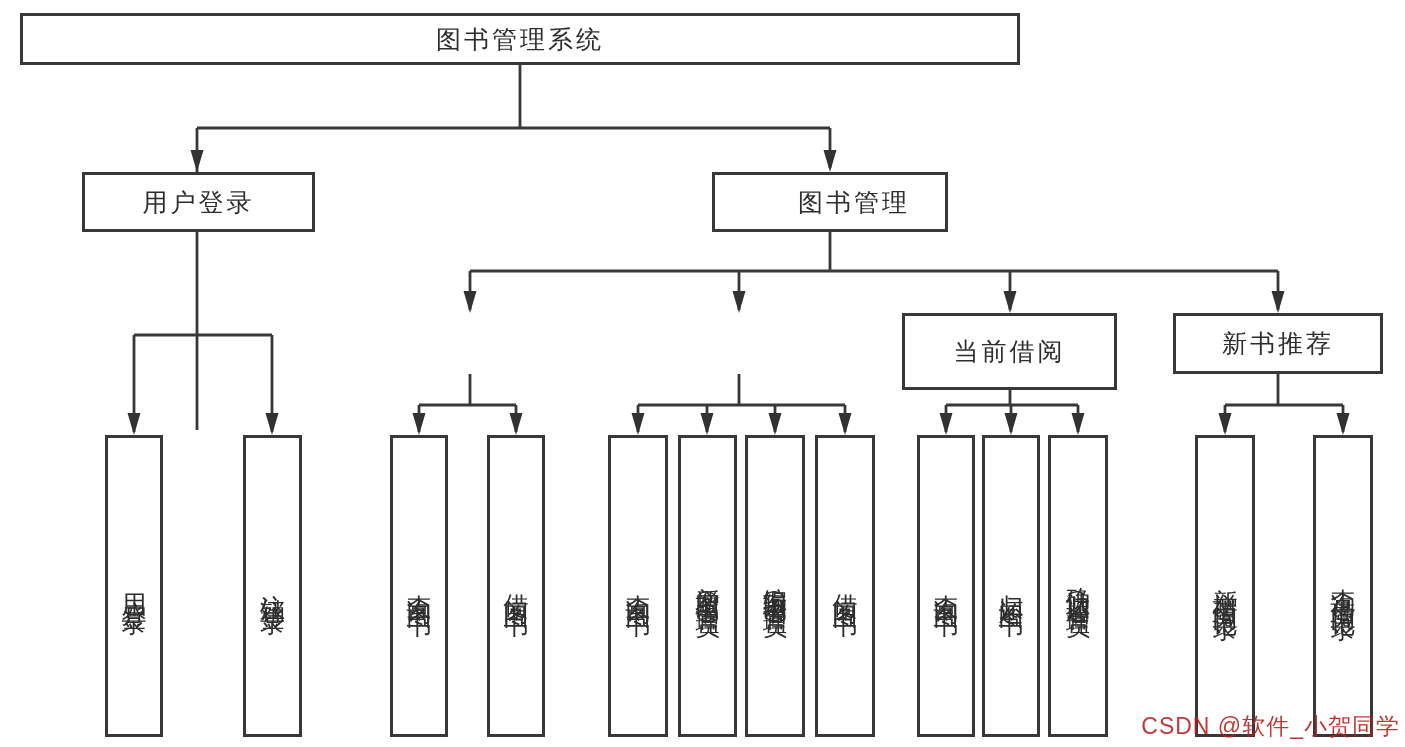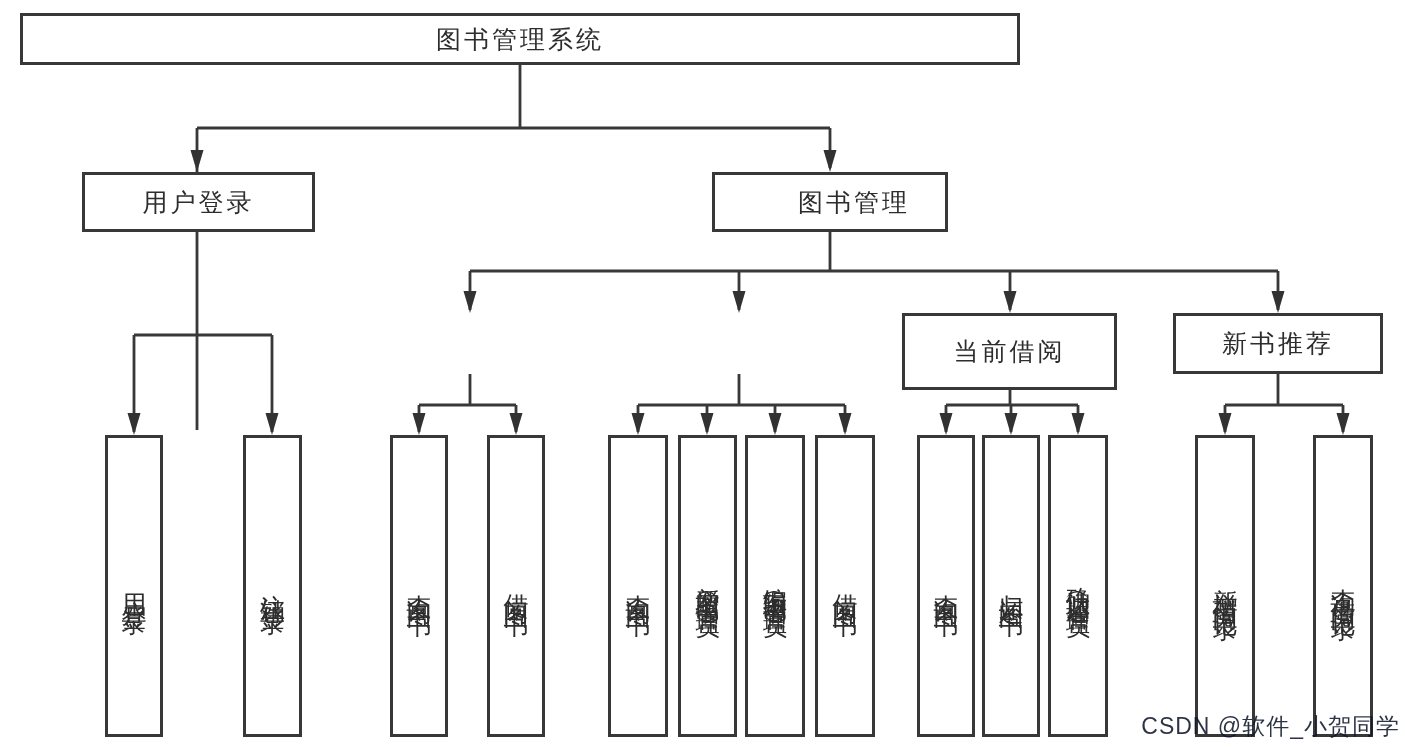--- a/index.html
+++ b/index.html
@@ -42,21 +42,21 @@
     line-height: 1;
     letter-spacing: 6px;
     color: #2d2d2d;
   }
   .watermark {
     position: absolute;
     top: 711px;
     right: 5px;
     font-size: 23px;
     letter-spacing: 1px;
-    color: #0f172a;
+    color: #b91c1c;
     opacity: 0.88;
     white-space: nowrap;
   }
 </style>
 </head>
 <body>
 
 <div class="canvas">
 
   <svg class="connectors" width="1405" height="747" viewBox="0 0 1405 747">

